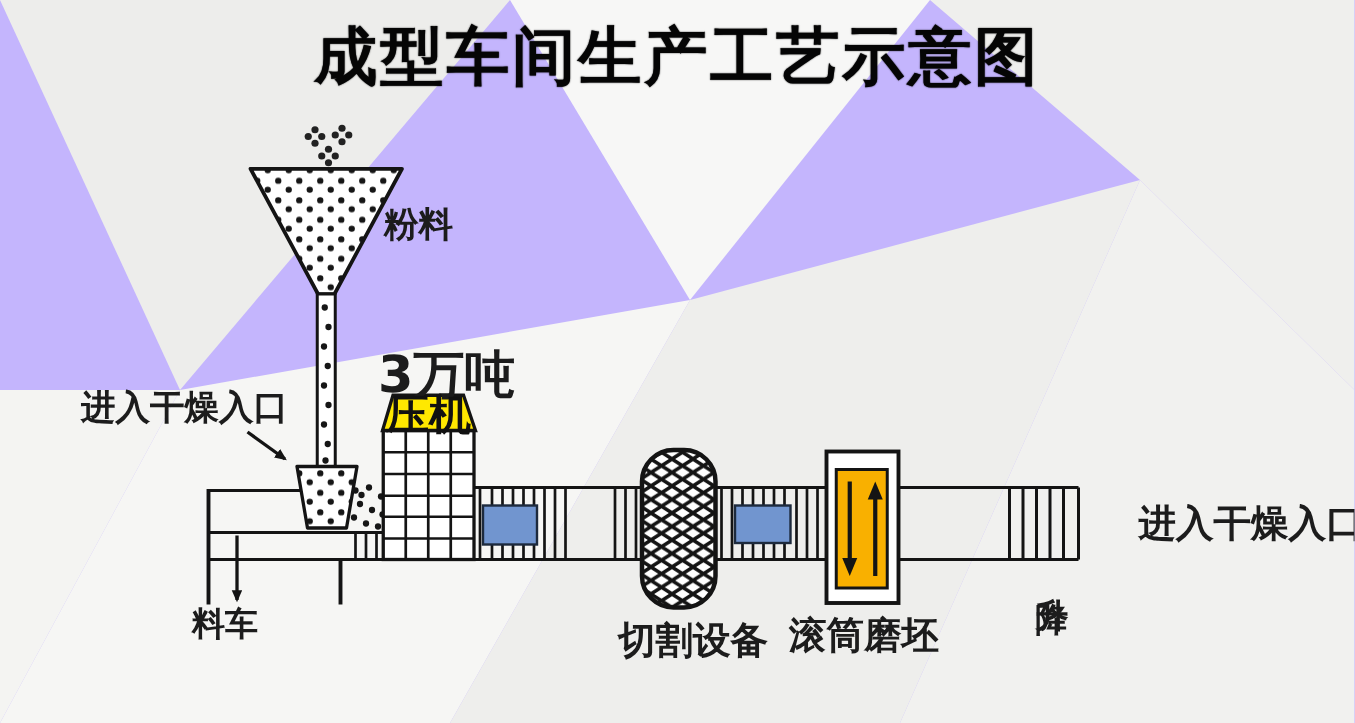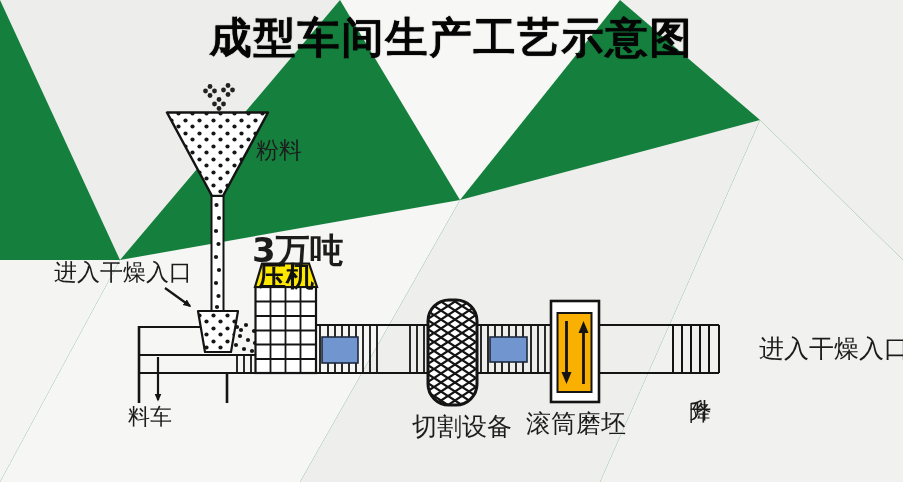--- a/index.html
+++ b/index.html
@@ -1,24 +1,24 @@
 <!DOCTYPE html>
 <html><head>
 <meta charset="utf-8">
 <style>
   html,body{margin:0;padding:0;}
   body{
     width:903px;height:482px;overflow:hidden;
     font-family:"DejaVu Sans","Liberation Sans",sans-serif;
     background:#f2f2f0;
   }
-  .stage{position:relative;width:903px;height:482px;background:#15803d;overflow:hidden;}
+  .stage{position:relative;width:903px;height:482px;background:#c4b5fd;overflow:hidden;}
   .bg-svg,.diagram-svg{position:absolute;left:0;top:0;}
   .lbl{
-    position:absolute;color:#1c1c1c;font-weight:400;white-space:nowrap;
+    position:absolute;color:#1c1c1c;font-weight:700;white-space:nowrap;
     font-family:"DejaVu Sans","Liberation Sans",sans-serif;line-height:1.1;
   }
   .title{
     position:absolute;left:0;right:0;top:10px;text-align:center;
     font-size:42px;font-weight:900;letter-spacing:2px;color:#050505;
     text-shadow:0 0 1px #000;
   }
   .powder{left:256px;top:138px;font-size:23px;}
   .capacity{left:252px;top:232px;font-size:34px;font-weight:700;}
   .press{left:256px;top:262px;width:60px;text-align:center;font-size:28px;font-weight:700;color:#111;}

